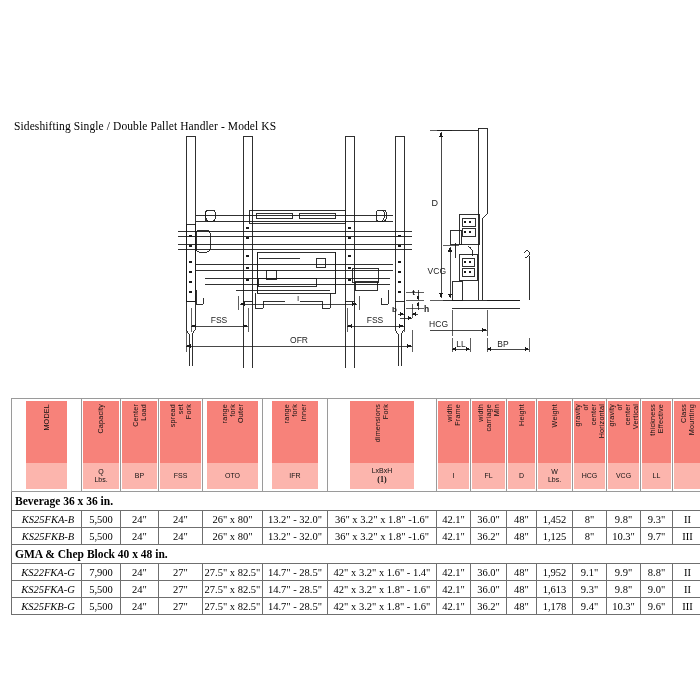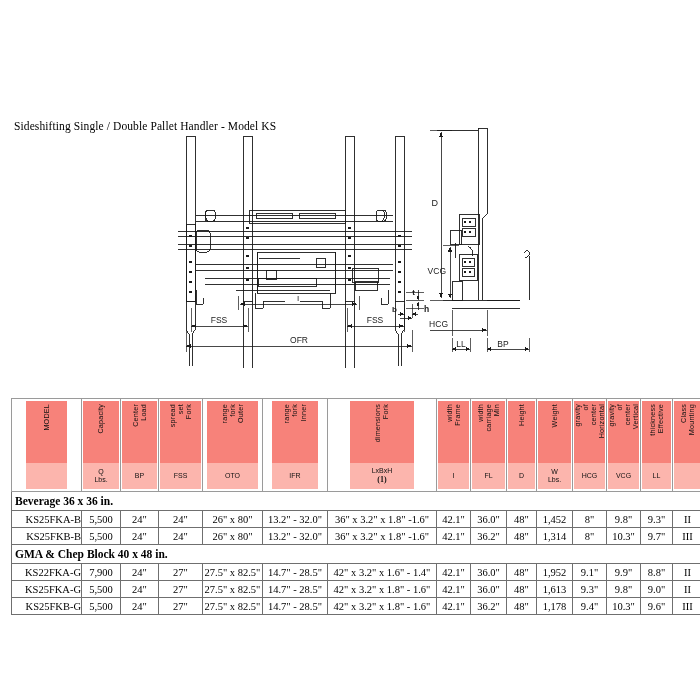--- a/index.html
+++ b/index.html
@@ -152,22 +152,23 @@
     font-family: "Liberation Serif", serif;
     font-size: 10.5px;
     height: 16px;
     line-height: 15px;
     background: #ffffff;
     border: 1px solid #6f6f6f;
     white-space: nowrap;
     overflow: hidden;
   }
   tr.datarow td.model {
-    text-align: right;
+    text-align: center;
     padding-left: 3px;
+    font-style: italic;
   }
 </style>
 </head>
 <body>
 
 <div id="doc-title">Sideshifting Single / Double Pallet Handler - Model KS</div>
 
 <div id="drawing">
 <svg width="700" height="255" viewBox="0 0 700 255" xmlns="http://www.w3.org/2000/svg">
   <g fill="none" stroke="#1a1a1a" stroke-width="0.9" shape-rendering="crispEdges">
@@ -588,21 +589,21 @@
           <td class="model">KS25FKB-B</td>
           <td>5,500</td>
           <td>24"</td>
           <td>24"</td>
           <td>26" x 80"</td>
           <td>13.2" - 32.0"</td>
           <td>36" x 3.2" x 1.8" -1.6"</td>
           <td>42.1"</td>
           <td>36.2"</td>
           <td>48"</td>
-          <td>1,314</td>
+          <td>1,125</td>
           <td>8"</td>
           <td>10.3"</td>
           <td>9.7"</td>
           <td>III</td>
         </tr>
         <tr class="section">
           <td colspan="15">GMA &amp; Chep Block 40 x 48 in.</td>
         </tr>
         <tr class="datarow">
           <td class="model">KS22FKA-G</td>

